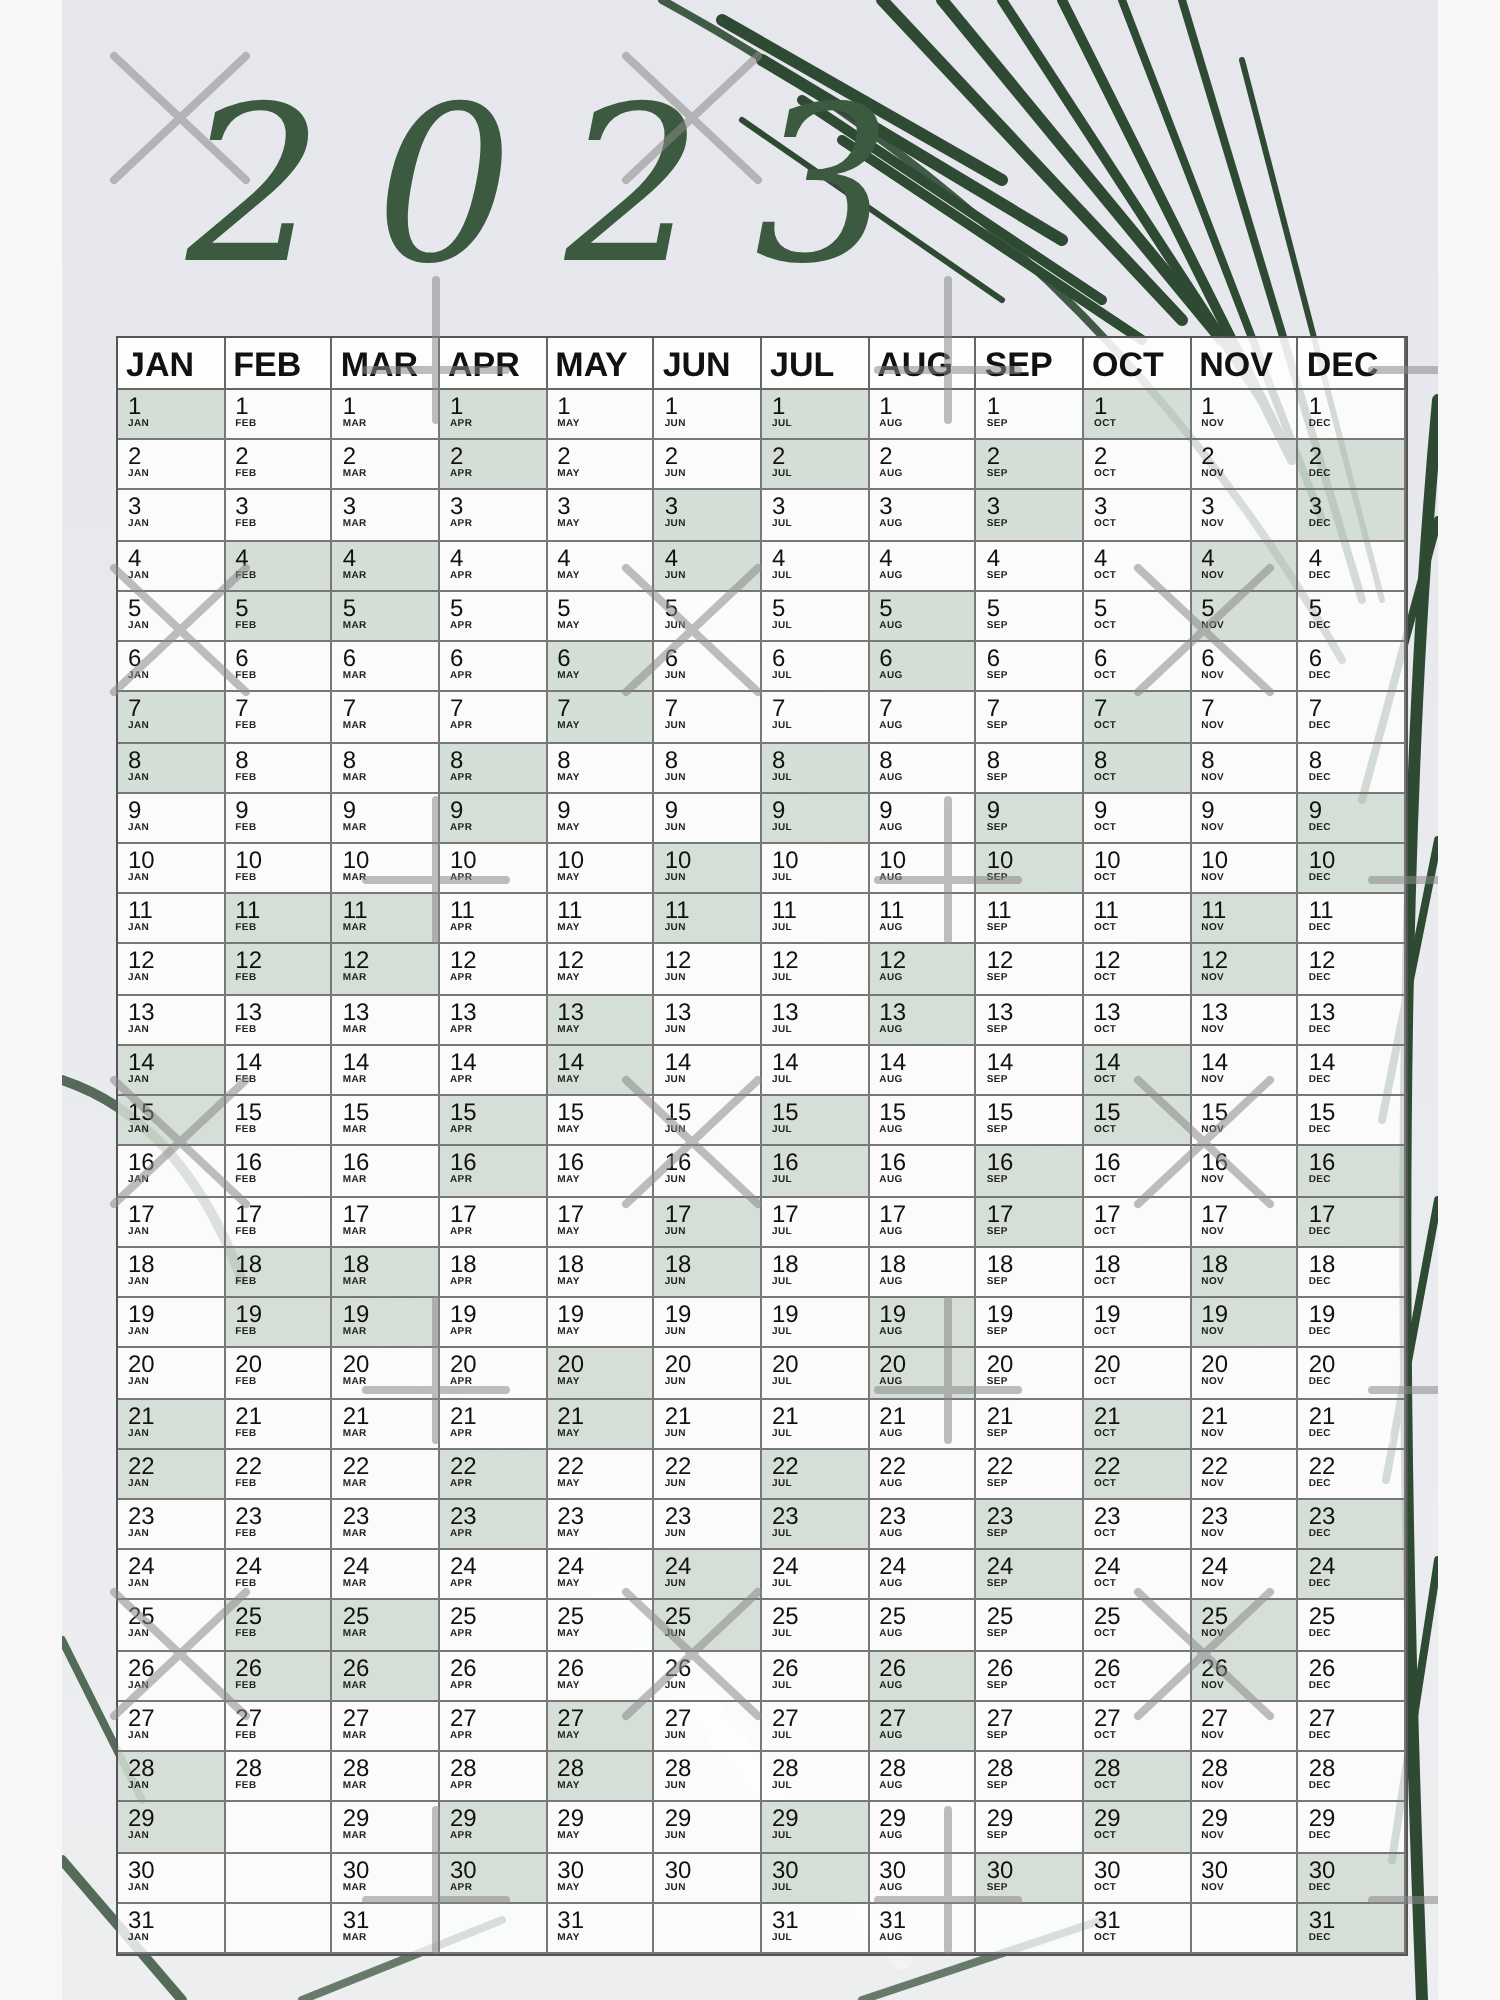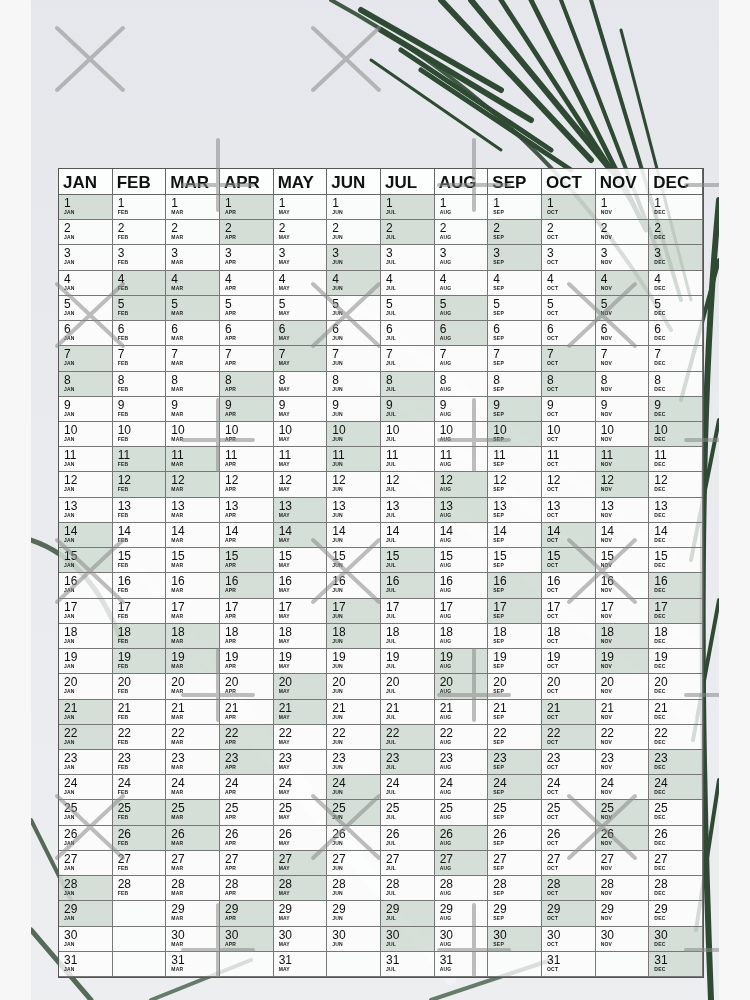--- a/index.html
+++ b/index.html
@@ -85,20 +85,21 @@
     </g>
     <g stroke="#ffffff" stroke-width="10" opacity="0.35" stroke-linecap="round">
       <path d="M320 300 L640 560"></path>
       <path d="M340 380 L660 640"></path>
       <path d="M360 460 L660 720"></path>
       <path d="M100 560 L360 900"></path>
       <path d="M140 640 L420 980"></path>
     </g>
   </svg>
 
+  <div class="year"><span>2023</span></div>
 
   <div class="grid" id="cal-grid">
       <div class="hdr">JAN</div>
       <div class="hdr">FEB</div>
       <div class="hdr">MAR</div>
       <div class="hdr">APR</div>
       <div class="hdr">MAY</div>
       <div class="hdr">JUN</div>
       <div class="hdr">JUL</div>
       <div class="hdr">AUG</div>

